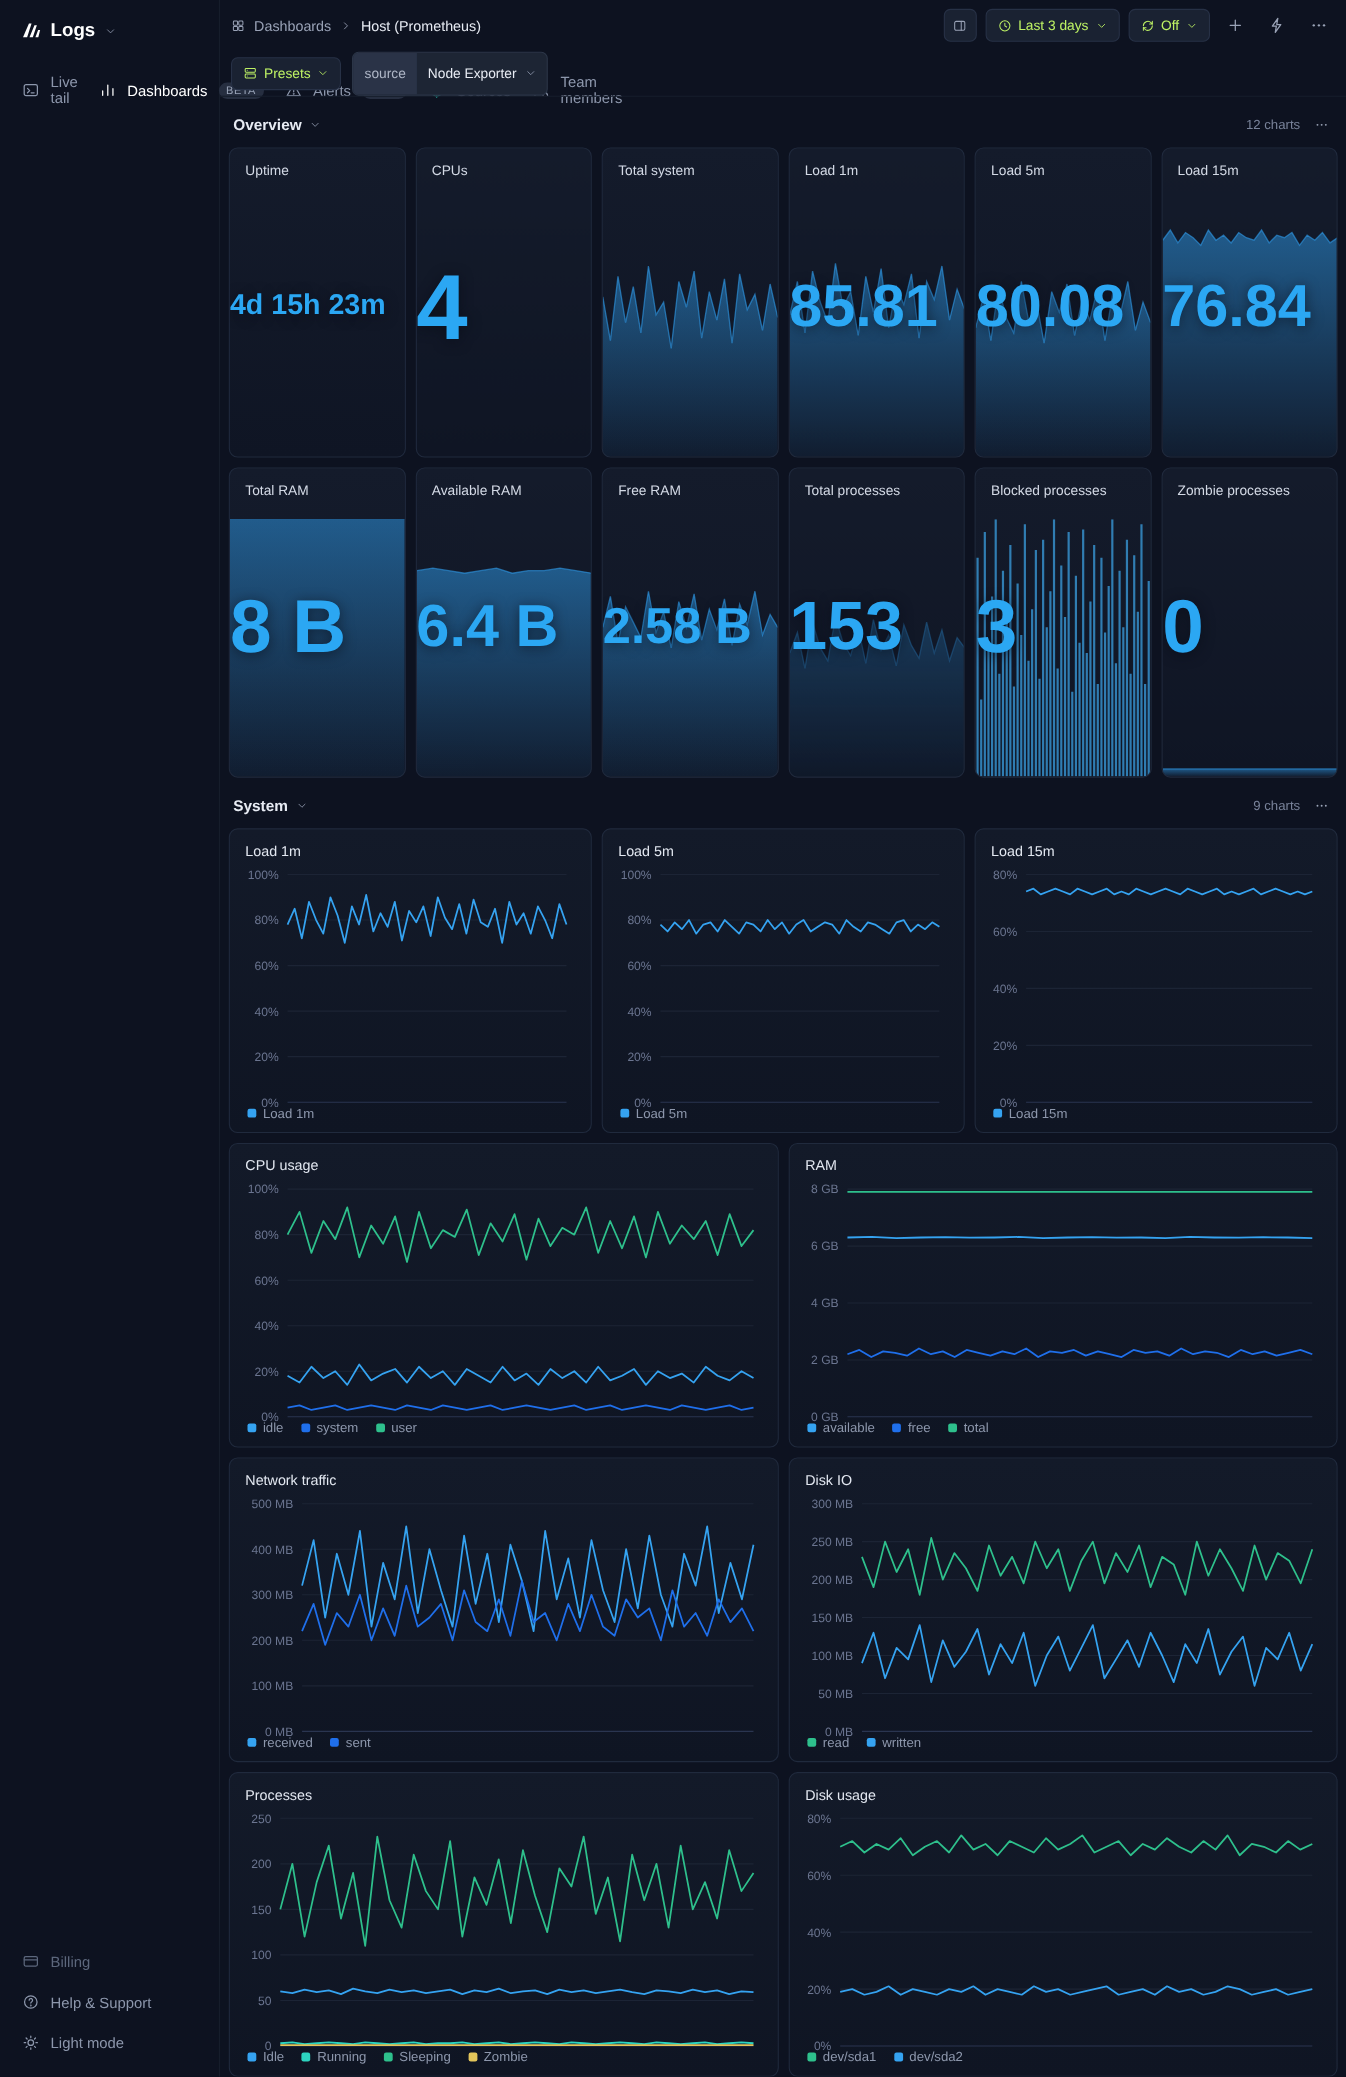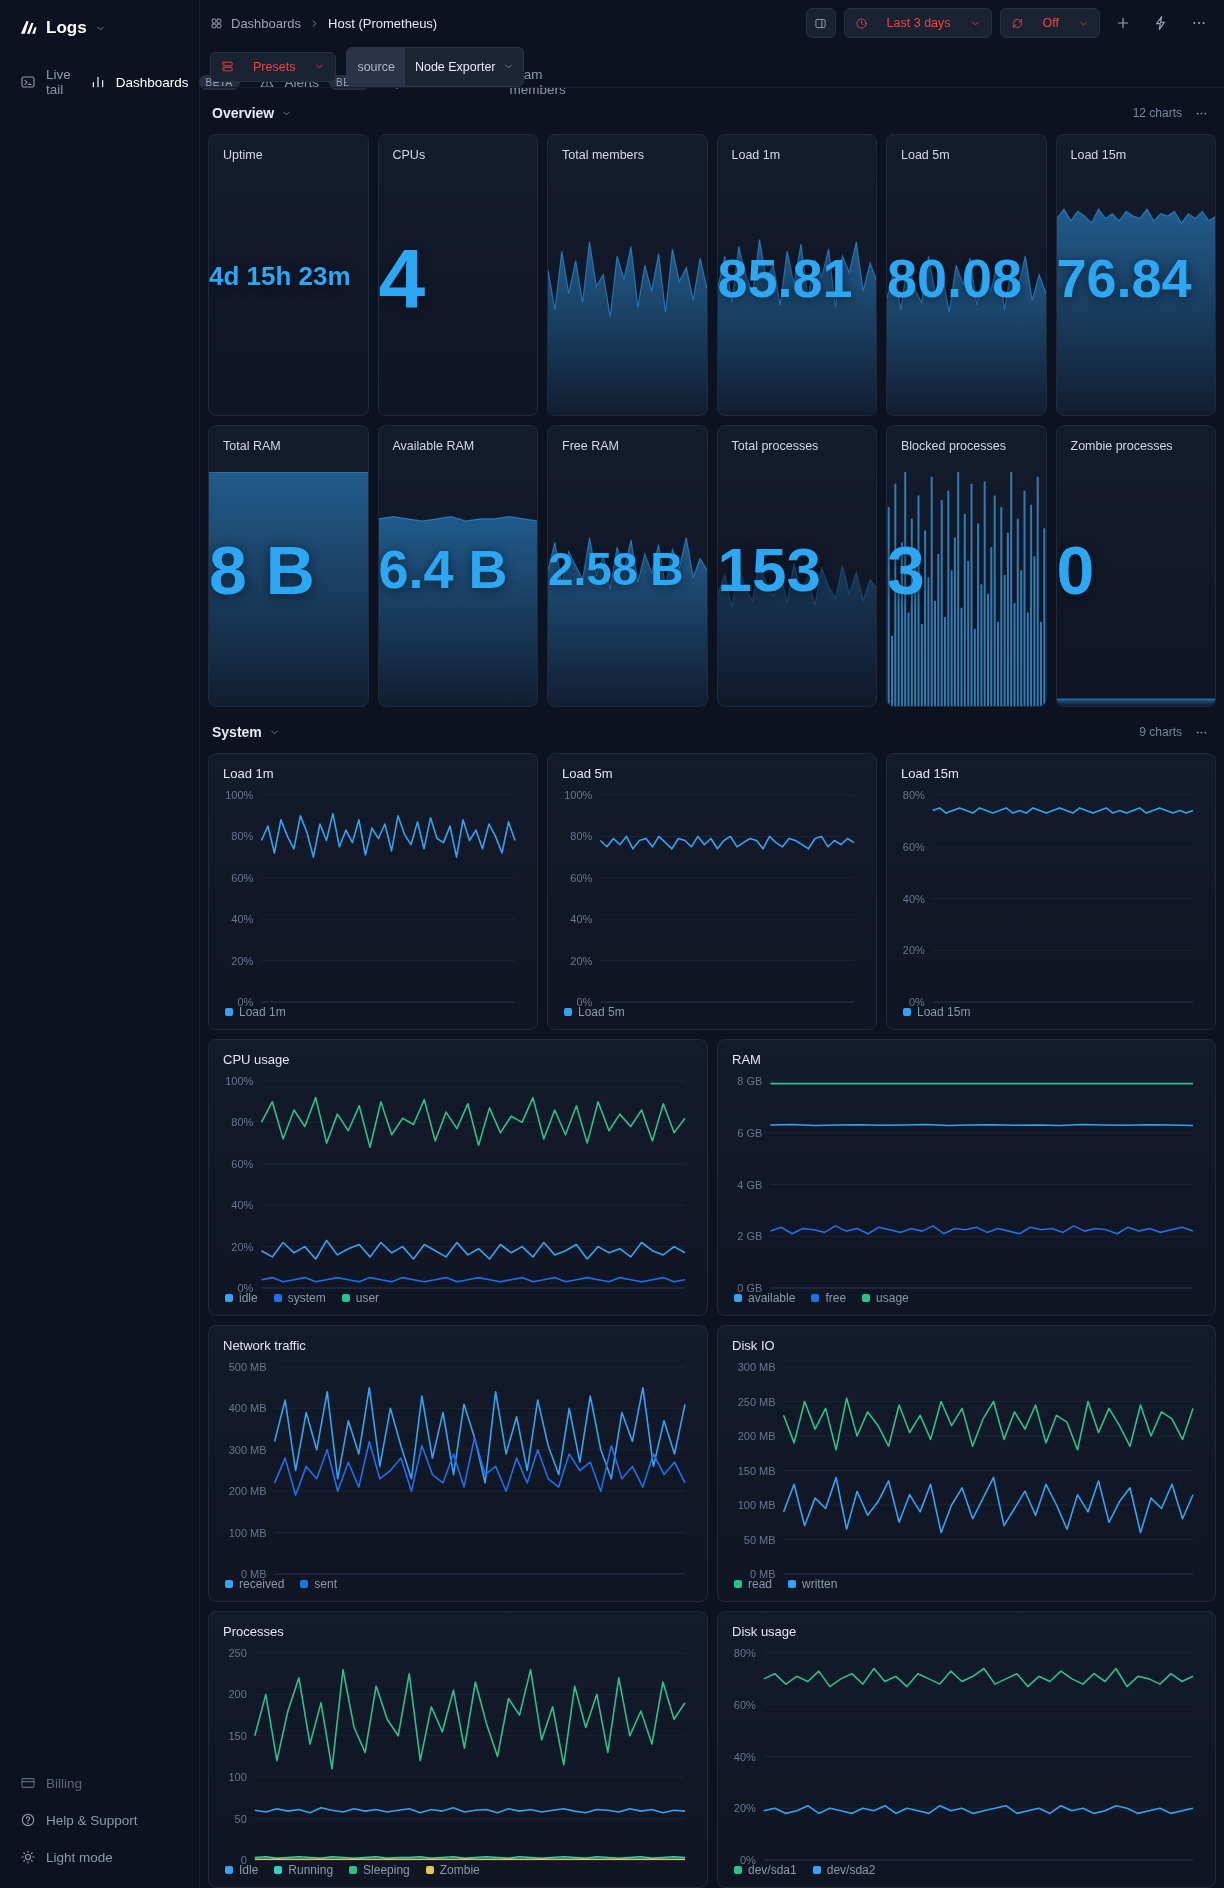--- a/index.html
+++ b/index.html
@@ -22,21 +22,21 @@
   .ic-sm{width:13px;height:13px}
   .ic-xs{width:11px;height:11px}
   .ic-sources{color:#2dd4bf}
 
   
   .main{flex:1;display:flex;flex-direction:column;min-width:0}
   .topbar{height:46px;display:flex;align-items:center;padding:0 10px;gap:8px;flex:none}
   .crumb{display:flex;align-items:center;gap:8px;color:#9aa3b7}
   .crumb-current{color:#e7ebf3}
   .top-actions{margin-left:auto;display:flex;align-items:center;gap:8px}
-  .chip-btn{display:flex;align-items:center;gap:19px;height:30px;padding:0 10px;background:#1a2232;border:1px solid #273146;border-radius:6px;color:#ef4444;cursor:pointer;font-size:12.5px}
+  .chip-btn{display:flex;align-items:center;gap:6px;height:30px;padding:0 10px;background:#1a2232;border:1px solid #273146;border-radius:6px;color:#bef264;cursor:pointer;font-size:12.5px}
   .icon-btn{width:30px;height:30px;display:flex;align-items:center;justify-content:center;color:#9aa3b7;cursor:pointer;border-radius:6px}
   .icon-btn.boxed{background:#1a2232;border:1px solid #273146}
   .toolbar{height:42px;display:flex;align-items:center;gap:10px;padding:0 10px;border-bottom:1px solid #161d2b;flex:none}
   .filter-chip{display:flex;align-items:stretch;height:40px;background:#1d2534;border:1px solid #2b3547;border-radius:6px;overflow:hidden;cursor:pointer}
   .filter-key{padding:0 10px;background:#2a3347;color:#aeb6c6;font-size:12.5px;display:flex;align-items:center}
   .filter-val{padding:0 9px 0 10px;color:#e7ebf3;display:flex;align-items:center;gap:7px;font-size:12.5px}
 
   .content{flex:1;padding:0 8px 8px;overflow:hidden}
   .section-head{display:flex;align-items:center;gap:7px;margin:14px 4px 10px;color:#e7ebf3}
   .section-title{font-size:14px;font-weight:600}
@@ -279,21 +279,21 @@
           <div class="spark"><svg width="159" height="234">
                 <defs>
                   <linearGradient id="sg0" x1="0" y1="0" x2="0" y2="1">
                     <stop offset="0" stop-color="#2f9ded" stop-opacity="0.5"></stop>
                     <stop offset="1" stop-color="#2f9ded" stop-opacity="0.06"></stop>
                   </linearGradient>
                 </defs>
                 <path d="M0,234 L0.0,88.9 L6.9,128.7 L13.8,70.2 L20.7,112.3 L27.7,79.6 L34.6,121.7 L41.5,60.8 L48.4,105.3 L55.3,93.6 L62.2,135.7 L69.1,74.9 L76.0,98.3 L83.0,65.5 L89.9,126.4 L96.8,84.2 L103.7,110.0 L110.6,72.5 L117.5,131.0 L124.4,67.9 L131.3,100.6 L138.3,86.6 L145.2,119.3 L152.1,77.2 L159.0,107.6 L159,234 Z" fill="url(#sg0)"></path>
                 <polyline points="0.0,88.9 6.9,128.7 13.8,70.2 20.7,112.3 27.7,79.6 34.6,121.7 41.5,60.8 48.4,105.3 55.3,93.6 62.2,135.7 69.1,74.9 76.0,98.3 83.0,65.5 89.9,126.4 96.8,84.2 103.7,110.0 110.6,72.5 117.5,131.0 124.4,67.9 131.3,100.6 138.3,86.6 145.2,119.3 152.1,77.2 159.0,107.6" fill="none" stroke="#2f9ded" stroke-width="1.2" stroke-opacity="0.6"></polyline>
               </svg></div>
-          <div class="card-title">Total members</div>
+          <div class="card-title">Total system</div>
         </div>
         <div class="card">
           <div class="spark"><svg width="159" height="234">
                 <defs>
                   <linearGradient id="sg1" x1="0" y1="0" x2="0" y2="1">
                     <stop offset="0" stop-color="#2f9ded" stop-opacity="0.5"></stop>
                     <stop offset="1" stop-color="#2f9ded" stop-opacity="0.06"></stop>
                   </linearGradient>
                 </defs>
                 <path d="M0,234 L0.0,105.3 L6.9,74.9 L13.8,121.7 L20.7,65.5 L27.7,93.6 L34.6,112.3 L41.5,58.5 L48.4,98.3 L55.3,84.2 L62.2,124.0 L69.1,70.2 L76.0,103.0 L83.0,63.2 L89.9,117.0 L96.8,79.6 L103.7,95.9 L110.6,67.9 L117.5,126.4 L124.4,74.9 L131.3,91.3 L138.3,60.8 L145.2,110.0 L152.1,81.9 L159.0,100.6 L159,234 Z" fill="url(#sg1)"></path>
@@ -603,21 +603,21 @@
               <span class="lg-item">
                 <span class="lg-dot" style="background: rgb(53, 163, 241);"></span>
                 <span>available</span>
               </span>
               <span class="lg-item">
                 <span class="lg-dot" style="background: rgb(31, 111, 235);"></span>
                 <span>free</span>
               </span>
               <span class="lg-item">
                 <span class="lg-dot" style="background: rgb(46, 192, 140);"></span>
-                <span>usage</span>
+                <span>total</span>
               </span>
             </div>
         </div>
       </div>
 
       <div class="grid grid-2">
         <div class="panel">
           <div class="panel-title">Network traffic</div>
           <div class="chart-area"><svg width="470" height="227">
                 <line x1="51.599999999999994" y1="10.0" x2="462" y2="10.0" stroke="#1c2435" stroke-width="1"></line>

